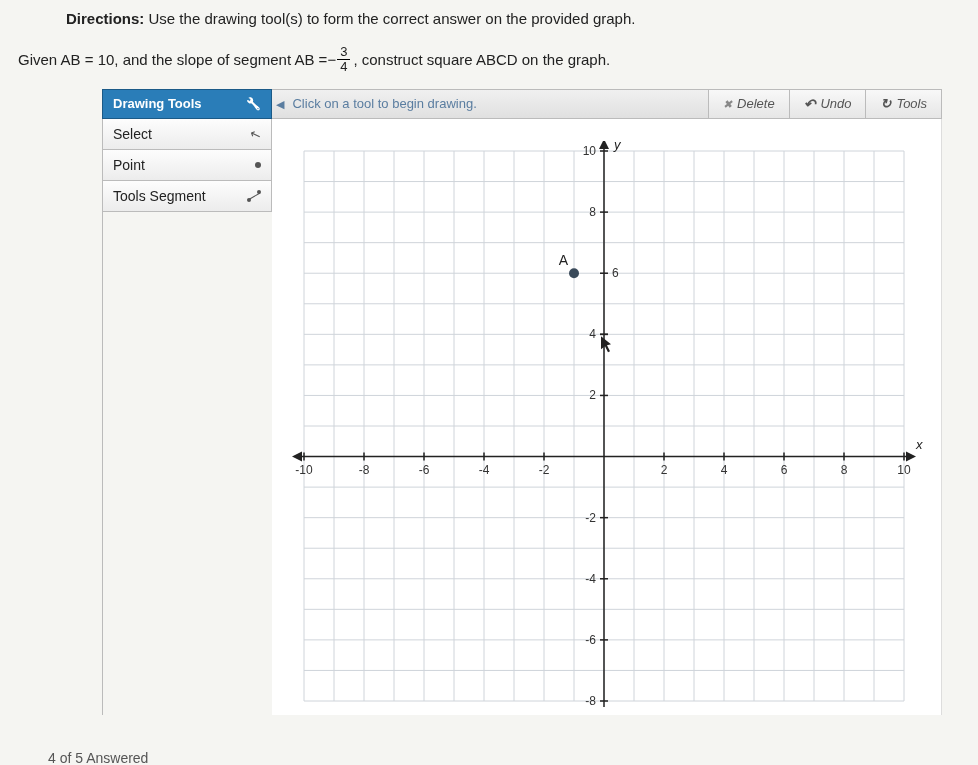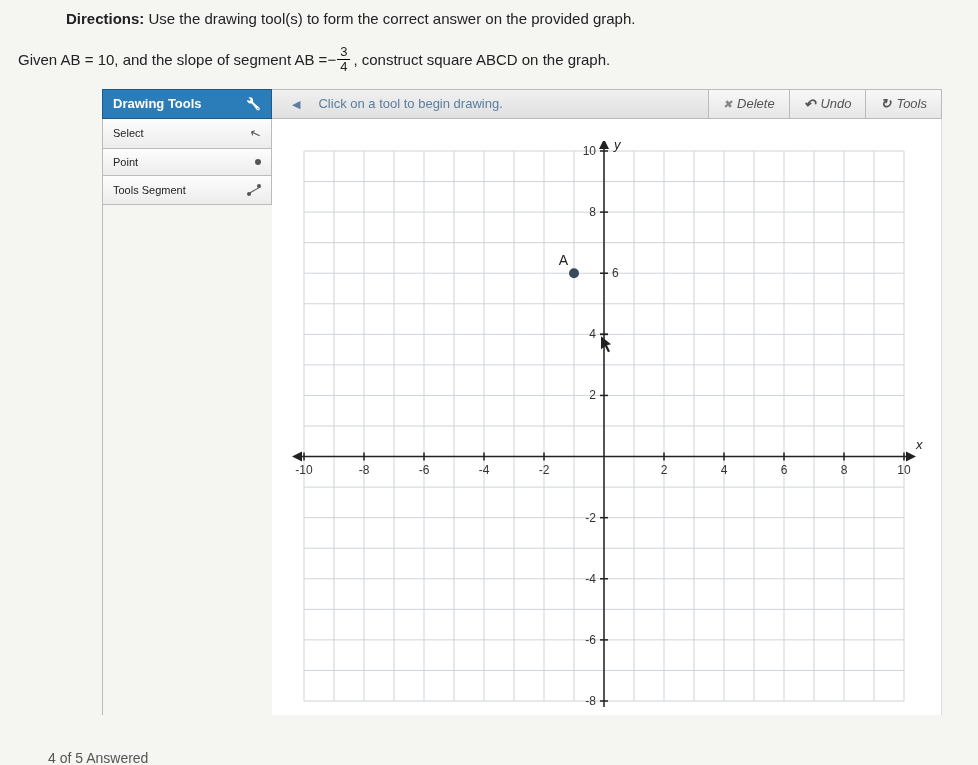--- a/index.html
+++ b/index.html
@@ -59,26 +59,26 @@
       justify-content: space-between;
       align-items: center;
       border: 1px solid #1b5a87;
     }
     .wrench-icon::before { content: "🔧"; font-size: 12px; filter: grayscale(1) brightness(3); }
     .hint {
       flex: 1;
       background: linear-gradient(#f0f0f0, #e0e0e0);
       color: #5a7da0;
       font-size: 13px;
-      padding: 0 20px;
+      padding: 0 4px;
       display: flex;
       align-items: center;
       border-top: 1px solid #bbb;
       border-bottom: 1px solid #bbb;
-      gap: 18px;
+      gap: 8px;
     }
     .hint .arrow-icon::before { content: "◀"; font-size: 11px; color: #5a7da0; }
     .action-buttons {
       display: flex;
       font-style: italic;
     }
     .action-btn {
       background: linear-gradient(#f8f8f8, #e6e6e6);
       border: 1px solid #bbb;
       border-left: none;
@@ -99,21 +99,21 @@
       width: 100%;
     }
     .tool-list {
       width: 170px;
       border-left: 1px solid #bbb;
     }
     .tool-item {
       border-right: 1px solid #bbb;
       border-bottom: 1px solid #bbb;
       background: linear-gradient(#fdfdfd, #ececec);
-      font-size: 11px;
+      font-size: 14px;
       padding: 7px 10px;
       display: flex;
       justify-content: space-between;
       align-items: center;
       cursor: pointer;
       gap: 32px;
     }
     .cursor-icon::before { content: "↖"; color: #555; font-size: 13px; transform: rotate(-20deg); display: inline-block; }
     .point-icon { width: 6px; height: 6px; background: #555; border-radius: 50%; display: inline-block; }
     .segment-icon { display: inline-block; width: 14px; height: 14px; position: relative; }

